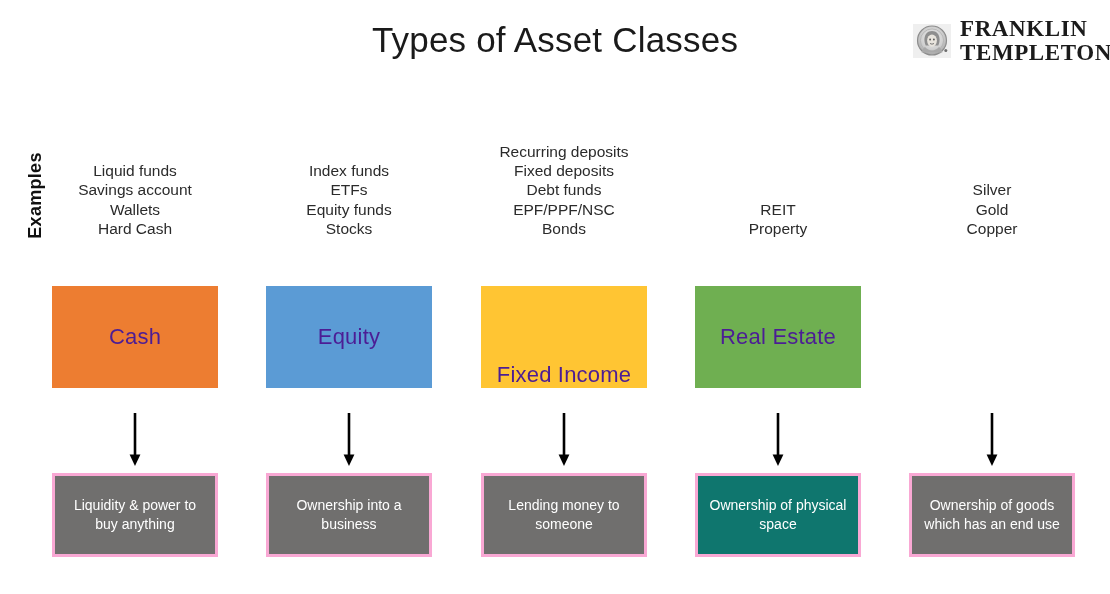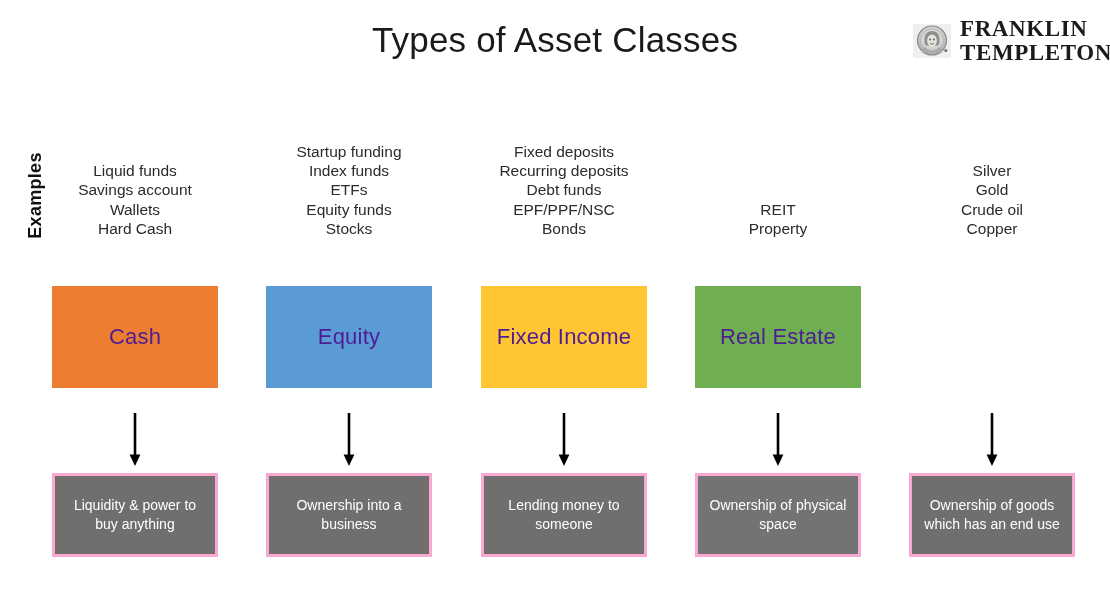--- a/index.html
+++ b/index.html
@@ -233,21 +233,20 @@
           <polygon points="9,54 3.6,42.5 14.4,42.5" fill="#000000"></polygon>
         </svg>
       </div>
       <div class="desc-box" style="background-color: rgb(112, 111, 110);">
         <span class="desc-box-text">Liquidity &amp; power to buy anything</span>
       </div>
     </div>
 
     <div class="column col-1">
       <div class="examples-list">
-        <div>Startup funding</div>
         <div>Index funds</div>
         <div>ETFs</div>
         <div>Equity funds</div>
         <div>Stocks</div>
       </div>
       <div class="asset-box" style="background-color: rgb(91, 155, 213);">
         <span class="asset-box-label">Equity</span>
       </div>
       <div class="arrow">
         <svg width="18" height="55" viewBox="0 0 18 55" aria-hidden="true">
@@ -255,27 +254,27 @@
           <polygon points="9,54 3.6,42.5 14.4,42.5" fill="#000000"></polygon>
         </svg>
       </div>
       <div class="desc-box" style="background-color: rgb(112, 111, 110);">
         <span class="desc-box-text">Ownership into a business</span>
       </div>
     </div>
 
     <div class="column col-2">
       <div class="examples-list">
+        <div>Recurring deposits</div>
         <div>Fixed deposits</div>
-        <div>Recurring deposits</div>
         <div>Debt funds</div>
         <div>EPF/PPF/NSC</div>
         <div>Bonds</div>
       </div>
-      <div class="asset-box" style="background-color: rgb(255, 197, 51);">
+      <div class="asset-box" style="background-color: rgb(255, 197, 51); align-items: flex-end;">
         <span class="asset-box-label">Fixed Income</span>
       </div>
       <div class="arrow">
         <svg width="18" height="55" viewBox="0 0 18 55" aria-hidden="true">
           <line x1="9" y1="1" x2="9" y2="44" stroke="#000000" stroke-width="2.6"></line>
           <polygon points="9,54 3.6,42.5 14.4,42.5" fill="#000000"></polygon>
         </svg>
       </div>
       <div class="desc-box" style="background-color: rgb(112, 111, 110);">
         <span class="desc-box-text">Lending money to someone</span>
@@ -289,30 +288,29 @@
       </div>
       <div class="asset-box" style="background-color: rgb(111, 175, 81);">
         <span class="asset-box-label">Real Estate</span>
       </div>
       <div class="arrow">
         <svg width="18" height="55" viewBox="0 0 18 55" aria-hidden="true">
           <line x1="9" y1="1" x2="9" y2="44" stroke="#000000" stroke-width="2.6"></line>
           <polygon points="9,54 3.6,42.5 14.4,42.5" fill="#000000"></polygon>
         </svg>
       </div>
-      <div class="desc-box" style="background-color: #737373;">
+      <div class="desc-box" style="background-color: #0f766e;">
         <span class="desc-box-text">Ownership of physical space</span>
       </div>
     </div>
 
     <div class="column col-4">
       <div class="examples-list">
         <div>Silver</div>
         <div>Gold</div>
-        <div>Crude oil</div>
         <div>Copper</div>
       </div>
       <div class="arrow">
         <svg width="18" height="55" viewBox="0 0 18 55" aria-hidden="true">
           <line x1="9" y1="1" x2="9" y2="44" stroke="#000000" stroke-width="2.6"></line>
           <polygon points="9,54 3.6,42.5 14.4,42.5" fill="#000000"></polygon>
         </svg>
       </div>
       <div class="desc-box" style="background-color: rgb(112, 111, 110);">
         <span class="desc-box-text">Ownership of goods which has an end use</span>

